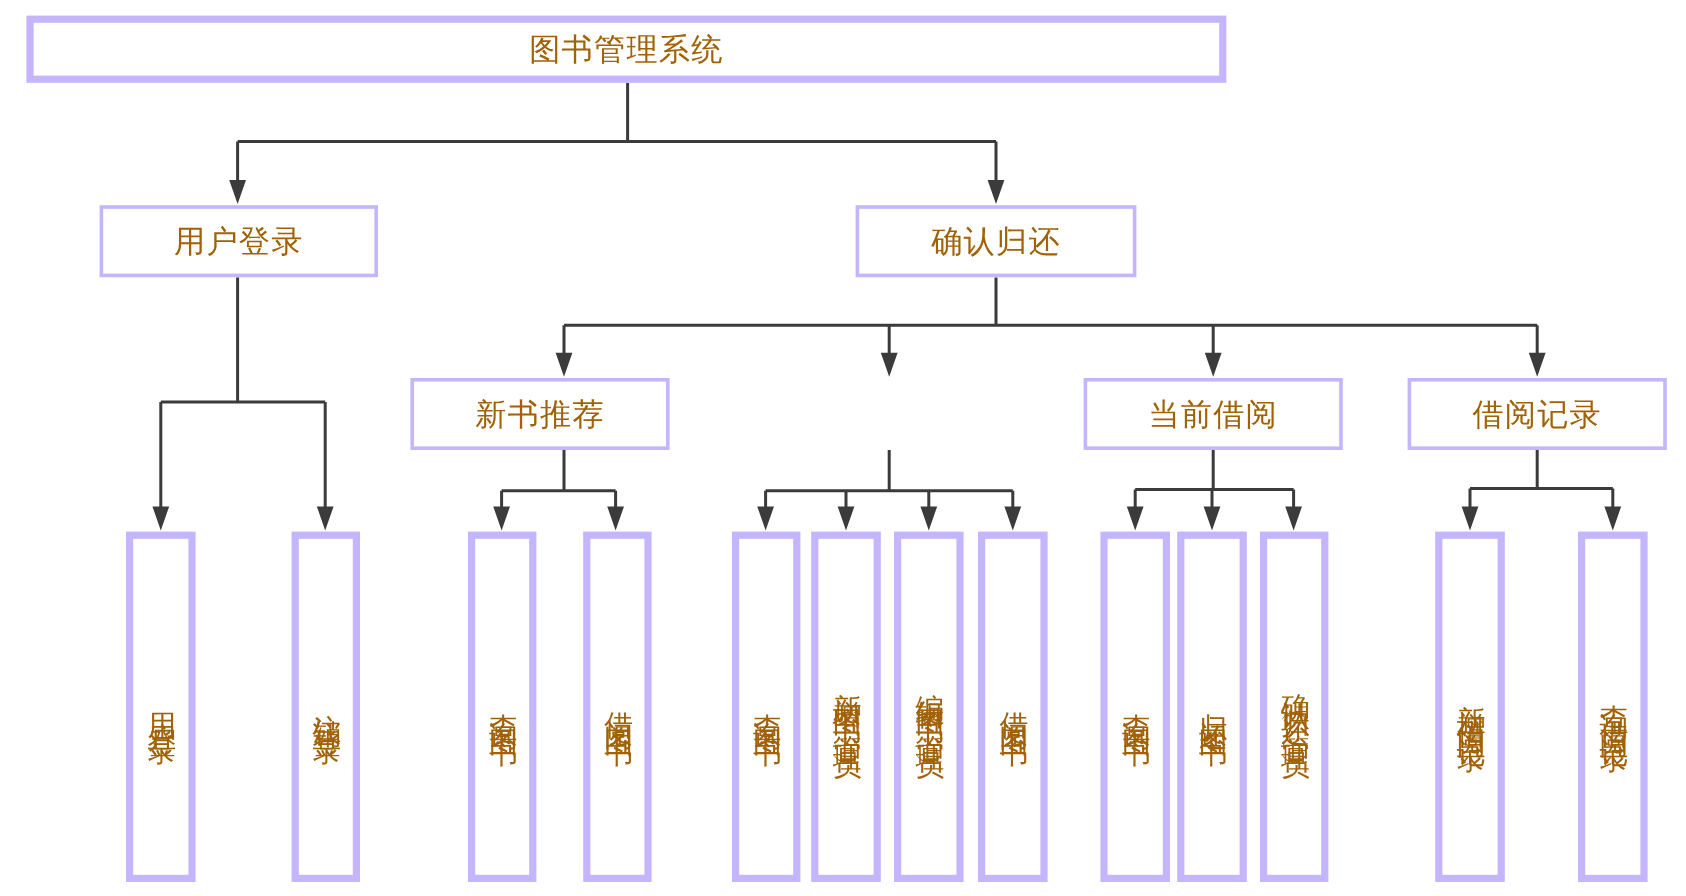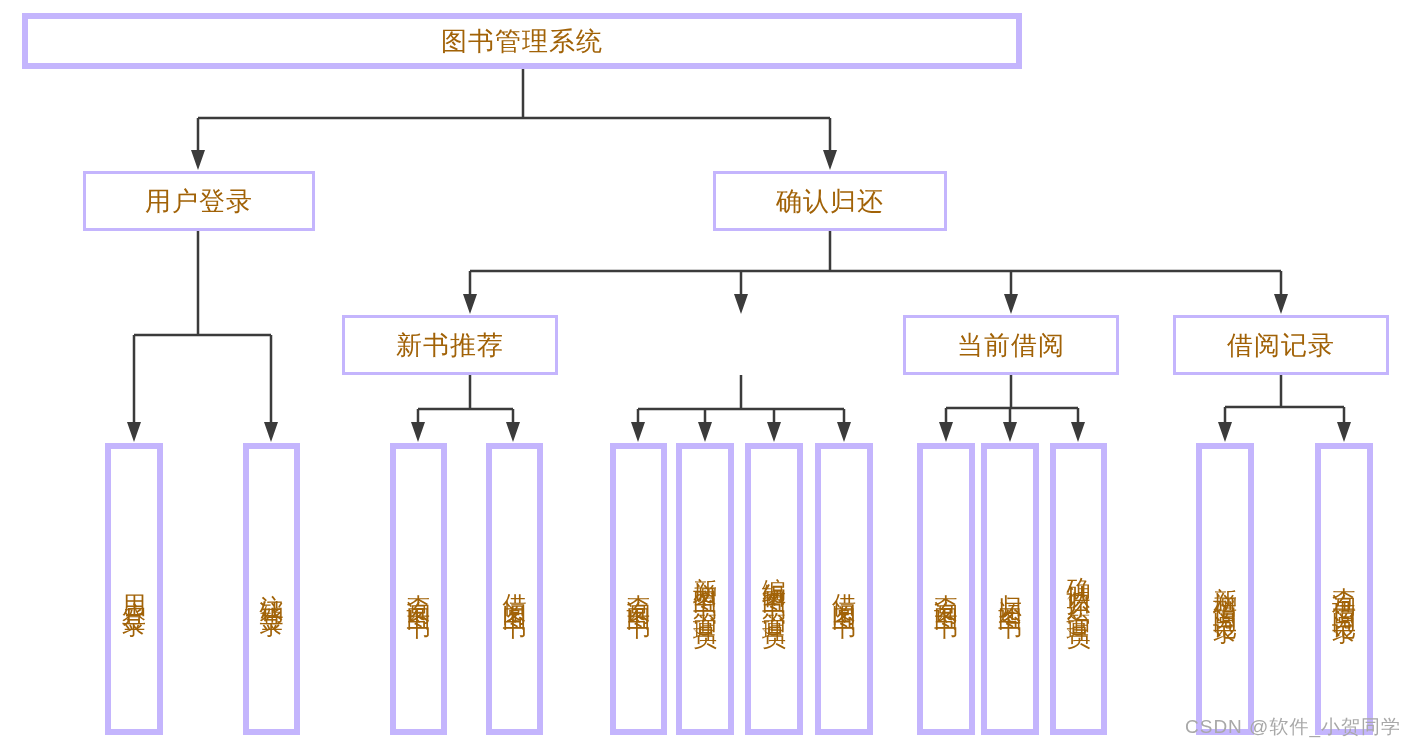--- a/index.html
+++ b/index.html
@@ -155,14 +155,13 @@
     <span class="vlabel">确认归还（管理员）</span>
   </div>
 
   <div class="node leaf" style="left:1196px; width:58px;">
     <span class="vlabel">新增借阅记录</span>
   </div>
   <div class="node leaf" style="left:1315px; width:58px;">
     <span class="vlabel">查询借阅记录</span>
   </div>
 
-  <div class="watermark">CSDN @软件_小贺同学</div>
 </div>
 
 </body></html>

